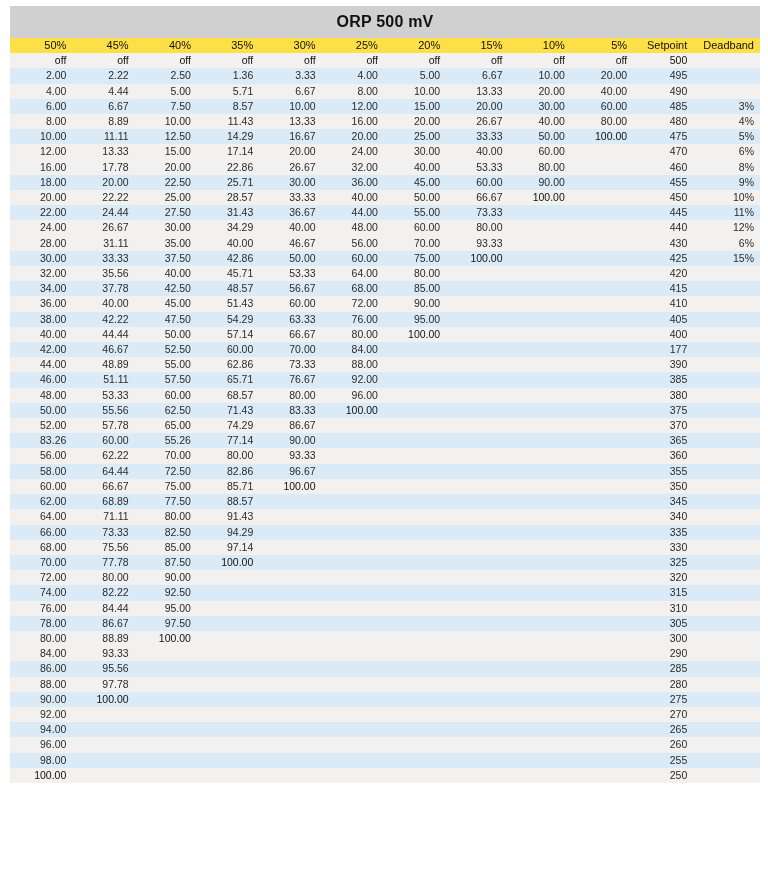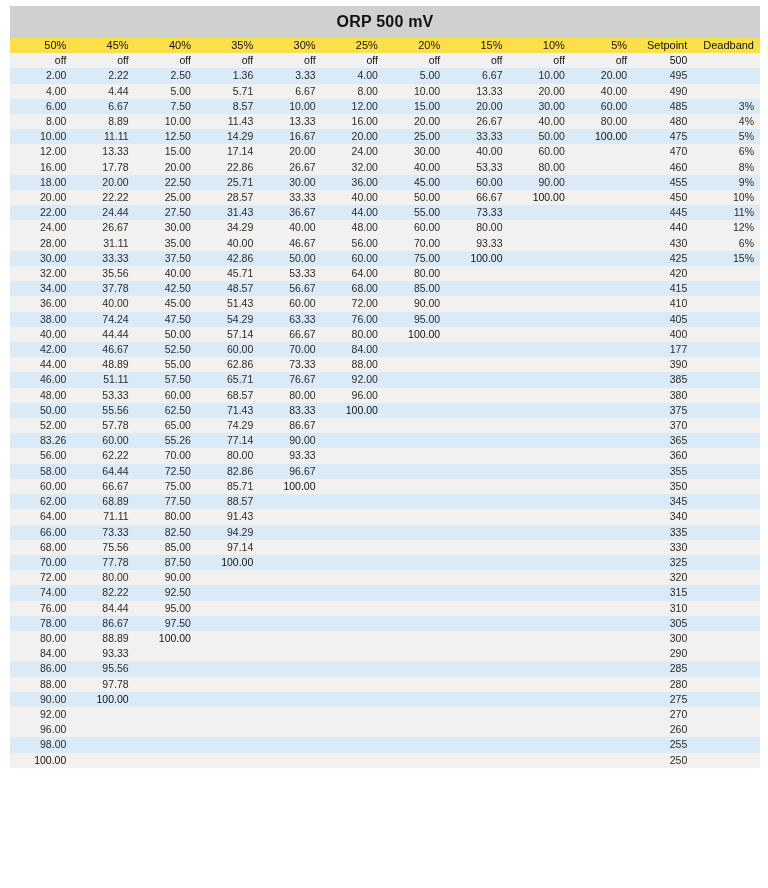--- a/index.html
+++ b/index.html
@@ -334,21 +334,21 @@
           <td>72.00</td>
           <td>90.00</td>
           <td></td>
           <td></td>
           <td></td>
           <td>410</td>
           <td></td>
         </tr>
         <tr class="band-b">
           <td>38.00</td>
-          <td>74.24</td>
+          <td>42.22</td>
           <td>47.50</td>
           <td>54.29</td>
           <td>63.33</td>
           <td>76.00</td>
           <td>95.00</td>
           <td></td>
           <td></td>
           <td></td>
           <td>405</td>
           <td></td>
@@ -710,20 +710,34 @@
           <td></td>
           <td></td>
           <td></td>
           <td></td>
           <td></td>
           <td></td>
           <td></td>
           <td>270</td>
           <td></td>
         </tr>
+        <tr class="band-b">
+          <td>94.00</td>
+          <td></td>
+          <td></td>
+          <td></td>
+          <td></td>
+          <td></td>
+          <td></td>
+          <td></td>
+          <td></td>
+          <td></td>
+          <td>265</td>
+          <td></td>
+        </tr>
         <tr class="band-a">
           <td>96.00</td>
           <td></td>
           <td></td>
           <td></td>
           <td></td>
           <td></td>
           <td></td>
           <td></td>
           <td></td>

